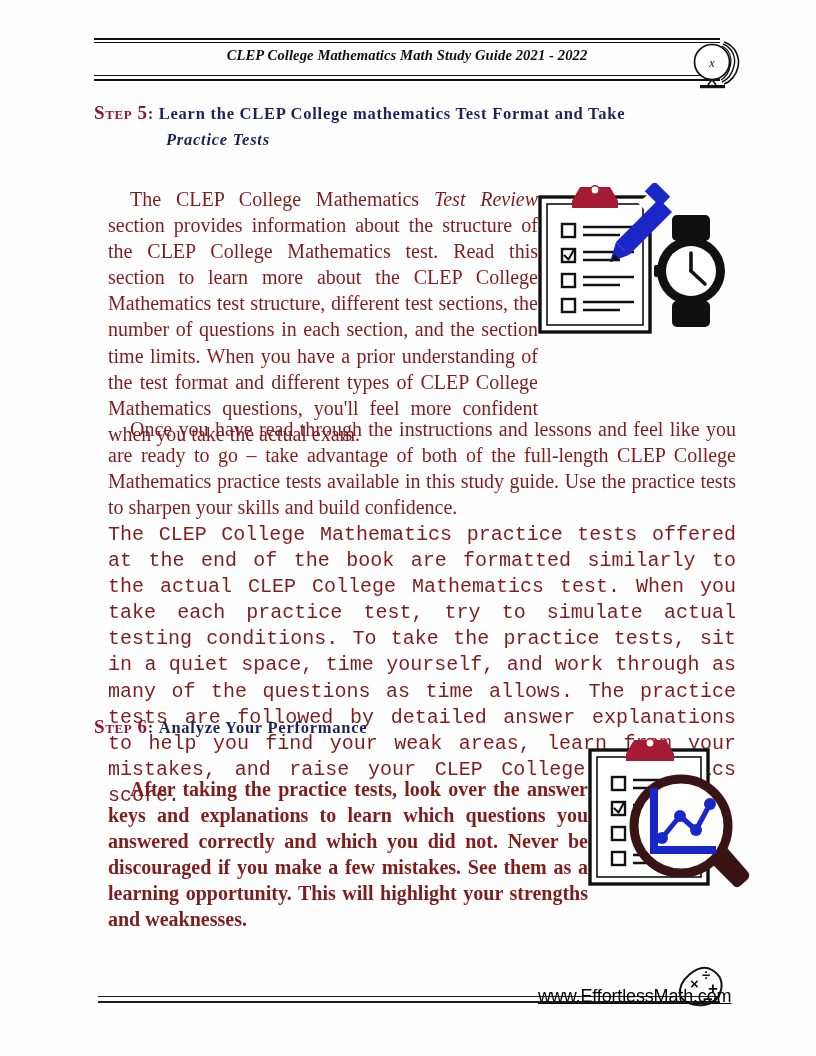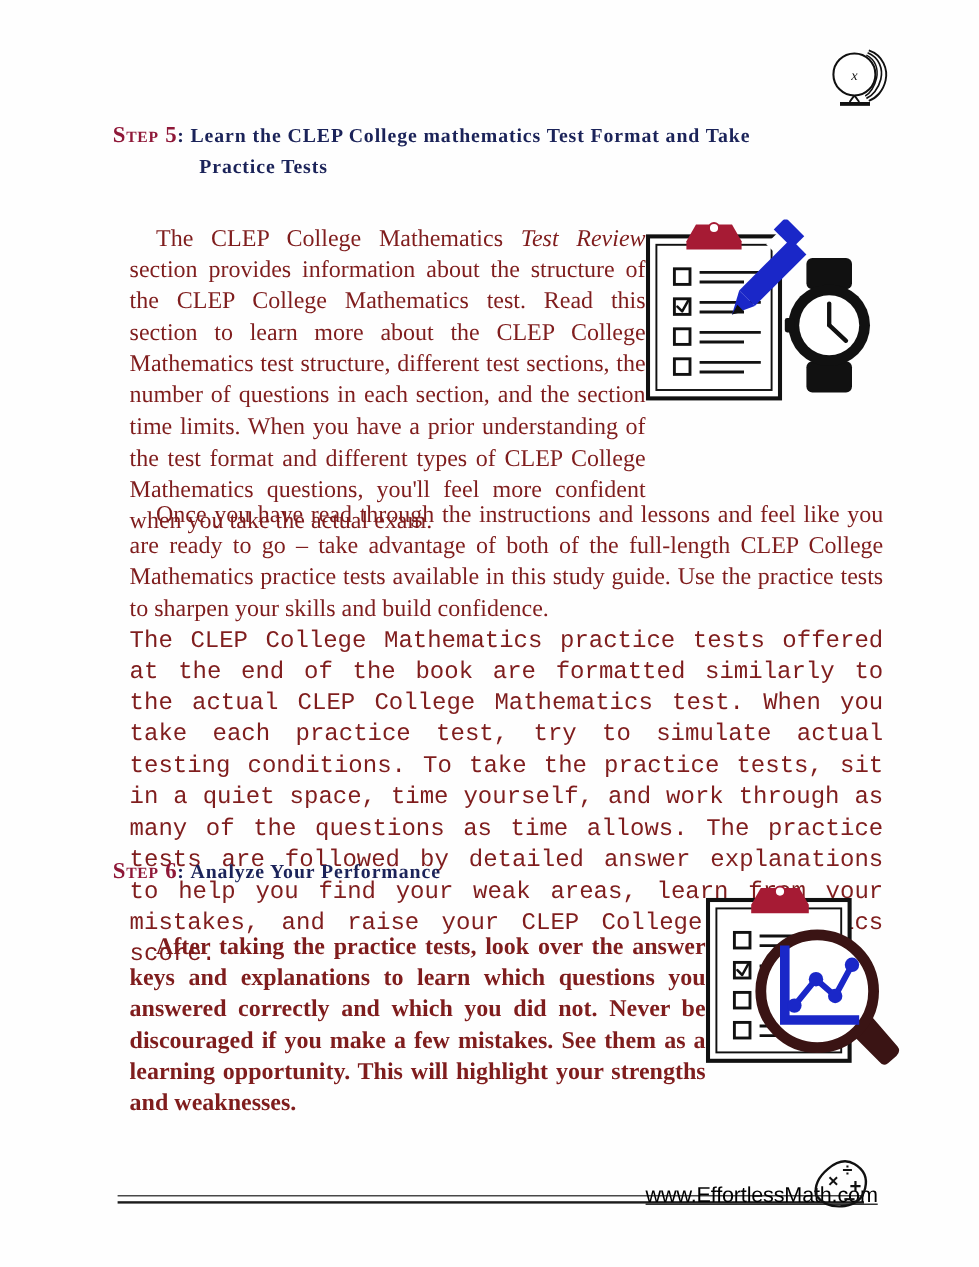--- a/index.html
+++ b/index.html
@@ -111,20 +111,21 @@
 
   #step5-heading {
     left: 94px;
     top: 100px;
     width: 630px;
   }
   #step5-heading .line2 {
     display: block;
     padding-left: 72px;
     margin-top: 1px;
+    font-style: italic;
   }
   #step6-heading {
     left: 94px;
     top: 714px;
     width: 630px;
   }
 
   
   p.body {
     position: absolute;
@@ -204,20 +205,27 @@
     width: 52px;
     height: 48px;
   }
   .footer-logo svg { display:block; }
 </style>
 </head>
 <body>
 
 <div class="page">
 
+  <div class="header">
+    <div class="header-rule-top"></div>
+    <div class="header-rule-top2"></div>
+    <div class="header-title">CLEP College Mathematics Math Study Guide 2021 - 2022</div>
+    <div class="header-rule-bot"></div>
+    <div class="header-rule-bot2"></div>
+  </div>
 
   <div class="globe">
     <svg width="56" height="56" viewBox="0 0 56 56">
 
       <path d="M36 6 C48 10, 52 22, 50 31 C48 40, 42 46, 36 48" fill="none" stroke="#111" stroke-width="1.6"></path>
       <path d="M35 8 C45 12, 48 22, 46 30 C44 38, 39 44, 34 46" fill="none" stroke="#111" stroke-width="1.4"></path>
       <path d="M34 10 C42 14, 44 22, 42.5 29 C41 36, 37 42, 33 44" fill="none" stroke="#111" stroke-width="1.2"></path>
 
       <circle cx="24" cy="26" r="17.5" fill="#ffffff" stroke="#111" stroke-width="1.7"></circle>
       <text x="24" y="31" text-anchor="middle" font-family="Liberation Serif, serif" font-size="12" font-style="italic" fill="#111">x</text>

